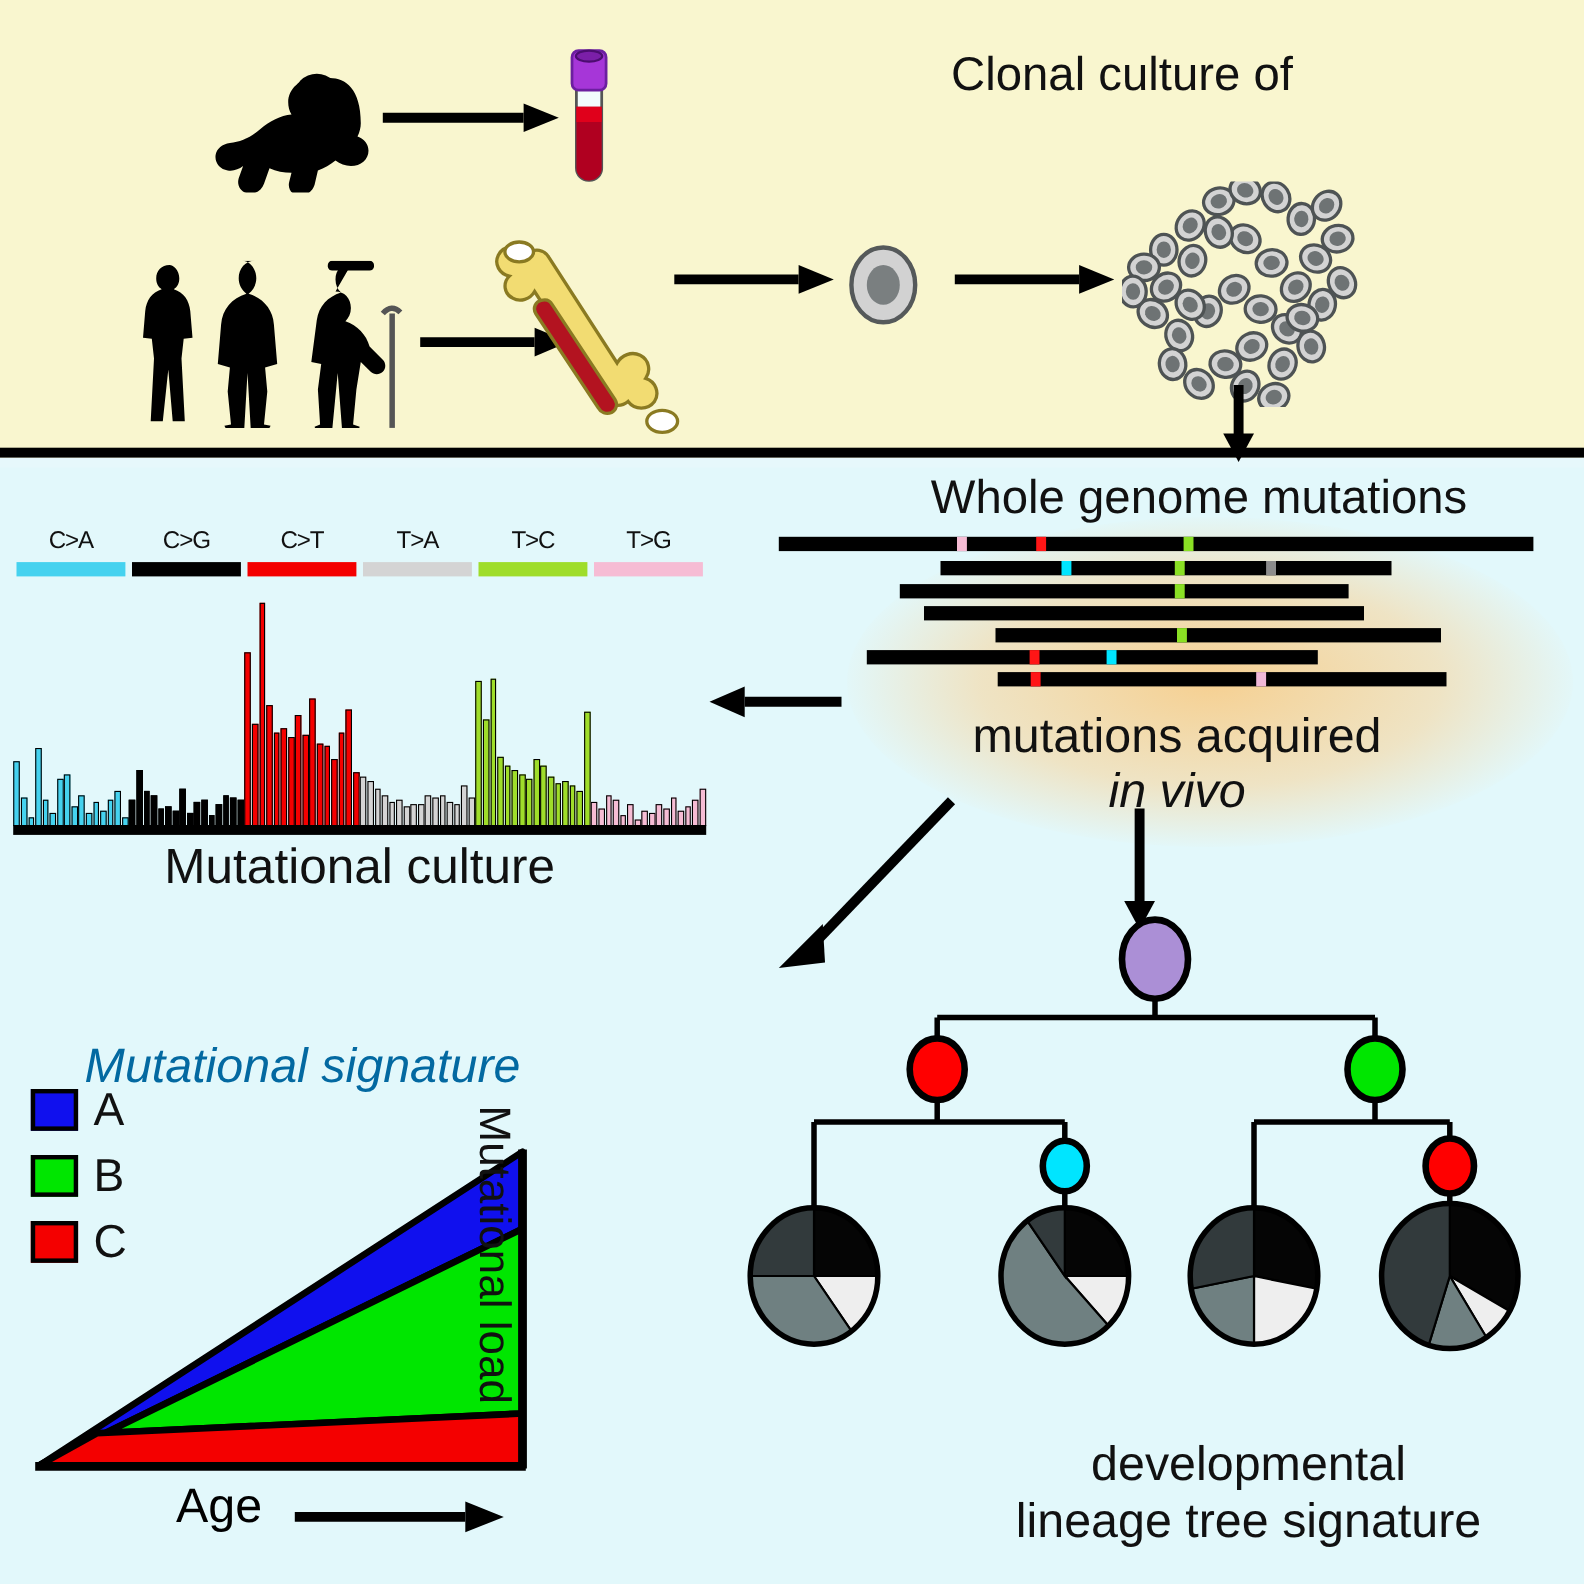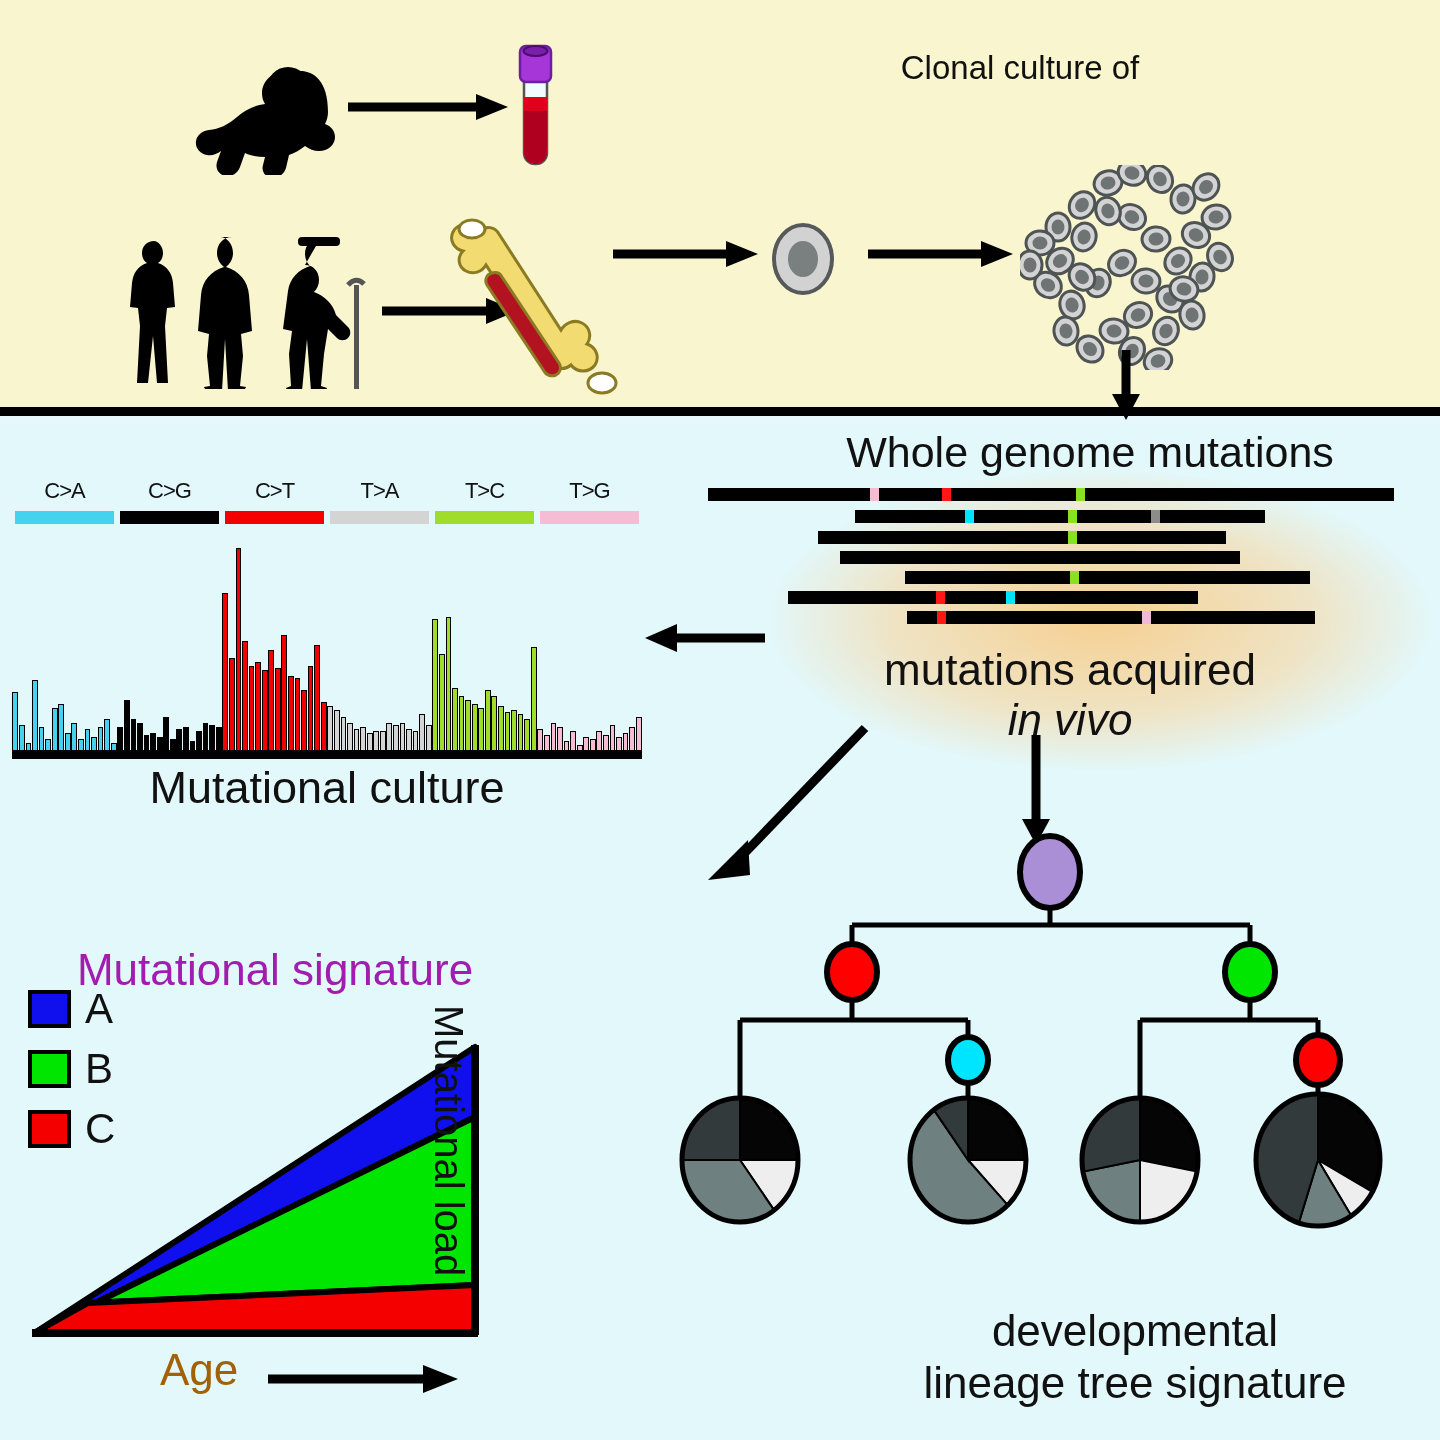--- a/index.html
+++ b/index.html
@@ -3,21 +3,21 @@
 <meta charset="utf-8">
 <style>
   html,body{margin:0;padding:0;}
   body{width:1440px;height:1440px;overflow:hidden;font-family:"Liberation Sans",sans-serif;background:#e6f8fb;}
   #root{position:relative;width:1440px;height:1440px;}
 
   
   #top-panel{position:absolute;left:0;top:0;width:1440px;height:416px;background:#f9f6cf;
              border-bottom:9px solid #000;box-sizing:border-box;}
   #top-title{position:absolute;left:600px;top:40px;width:840px;text-align:center;
-             font-size:33px;line-height:56px;color:#111;}
+             font-size:43px;line-height:56px;color:#111;}
 
   
   #bottom-panel{position:absolute;left:0;top:425px;width:1440px;height:1015px;background:#e2f8fb;}
 
   
   #sig-labels{position:absolute;left:12px;top:478px;width:630px;height:34px;
               display:flex;}
   #sig-labels div{flex:1;text-align:center;font-size:22px;color:#111;letter-spacing:-1px;}
   #sig-bar{position:absolute;left:12px;top:511px;width:630px;height:13px;display:flex;}
   #sig-bar div{flex:1;}
@@ -38,28 +38,28 @@
   .read i{position:absolute;top:0;height:13px;width:9px;display:block;}
   #dna-seq{position:absolute;left:700px;top:614px;width:700px;text-align:center;
            font-family:"DejaVu Sans Mono",monospace;font-weight:bold;font-size:19.5px;
            letter-spacing:.4px;color:#111;}
   #mut-acquired{position:absolute;left:790px;top:645px;width:560px;text-align:center;
                 font-size:44px;line-height:50px;color:#111;}
   #mut-acquired em{font-style:italic;}
   svg.ar{position:absolute;overflow:visible;}
 
   
-  #ms-title{position:absolute;left:40px;top:945px;width:470px;text-align:center;font-size:44px;color:#a21caf;}
+  #ms-title{position:absolute;left:40px;top:945px;width:470px;text-align:center;font-size:44px;color:#0369a1;font-style:italic;}
   .legend-row{position:absolute;display:flex;align-items:center;}
   .swatch{width:43px;height:38px;border:4px solid #000;box-sizing:border-box;}
   .lg-label{font-size:42px;margin-left:14px;color:#111;}
   #area-chart{position:absolute;left:28px;top:1035px;width:455px;height:305px;}
   #y-axis-label{position:absolute;left:471px;top:1005px;width:340px;font-size:40px;color:#111;
                 transform:rotate(90deg);transform-origin:left top;white-space:nowrap;}
-  #age-label{position:absolute;left:160px;top:1345px;font-size:44px;color:#a16207;}
+  #age-label{position:absolute;left:160px;top:1345px;font-size:44px;color:#000000;}
 
   
   #tree{position:absolute;left:640px;top:830px;width:800px;height:440px;}
 
   
   #tree-legend{position:absolute;left:634px;top:1270px;width:270px;}
   .tl-row{display:flex;align-items:center;height:33px;}
   .tl-sw{width:34px;height:31px;border:3px solid #000;box-sizing:border-box;}
   .tl-tx{font-size:28px;margin-left:9px;color:#111;white-space:nowrap;}
   #dev-caption{position:absolute;left:900px;top:1305px;width:470px;text-align:center;

